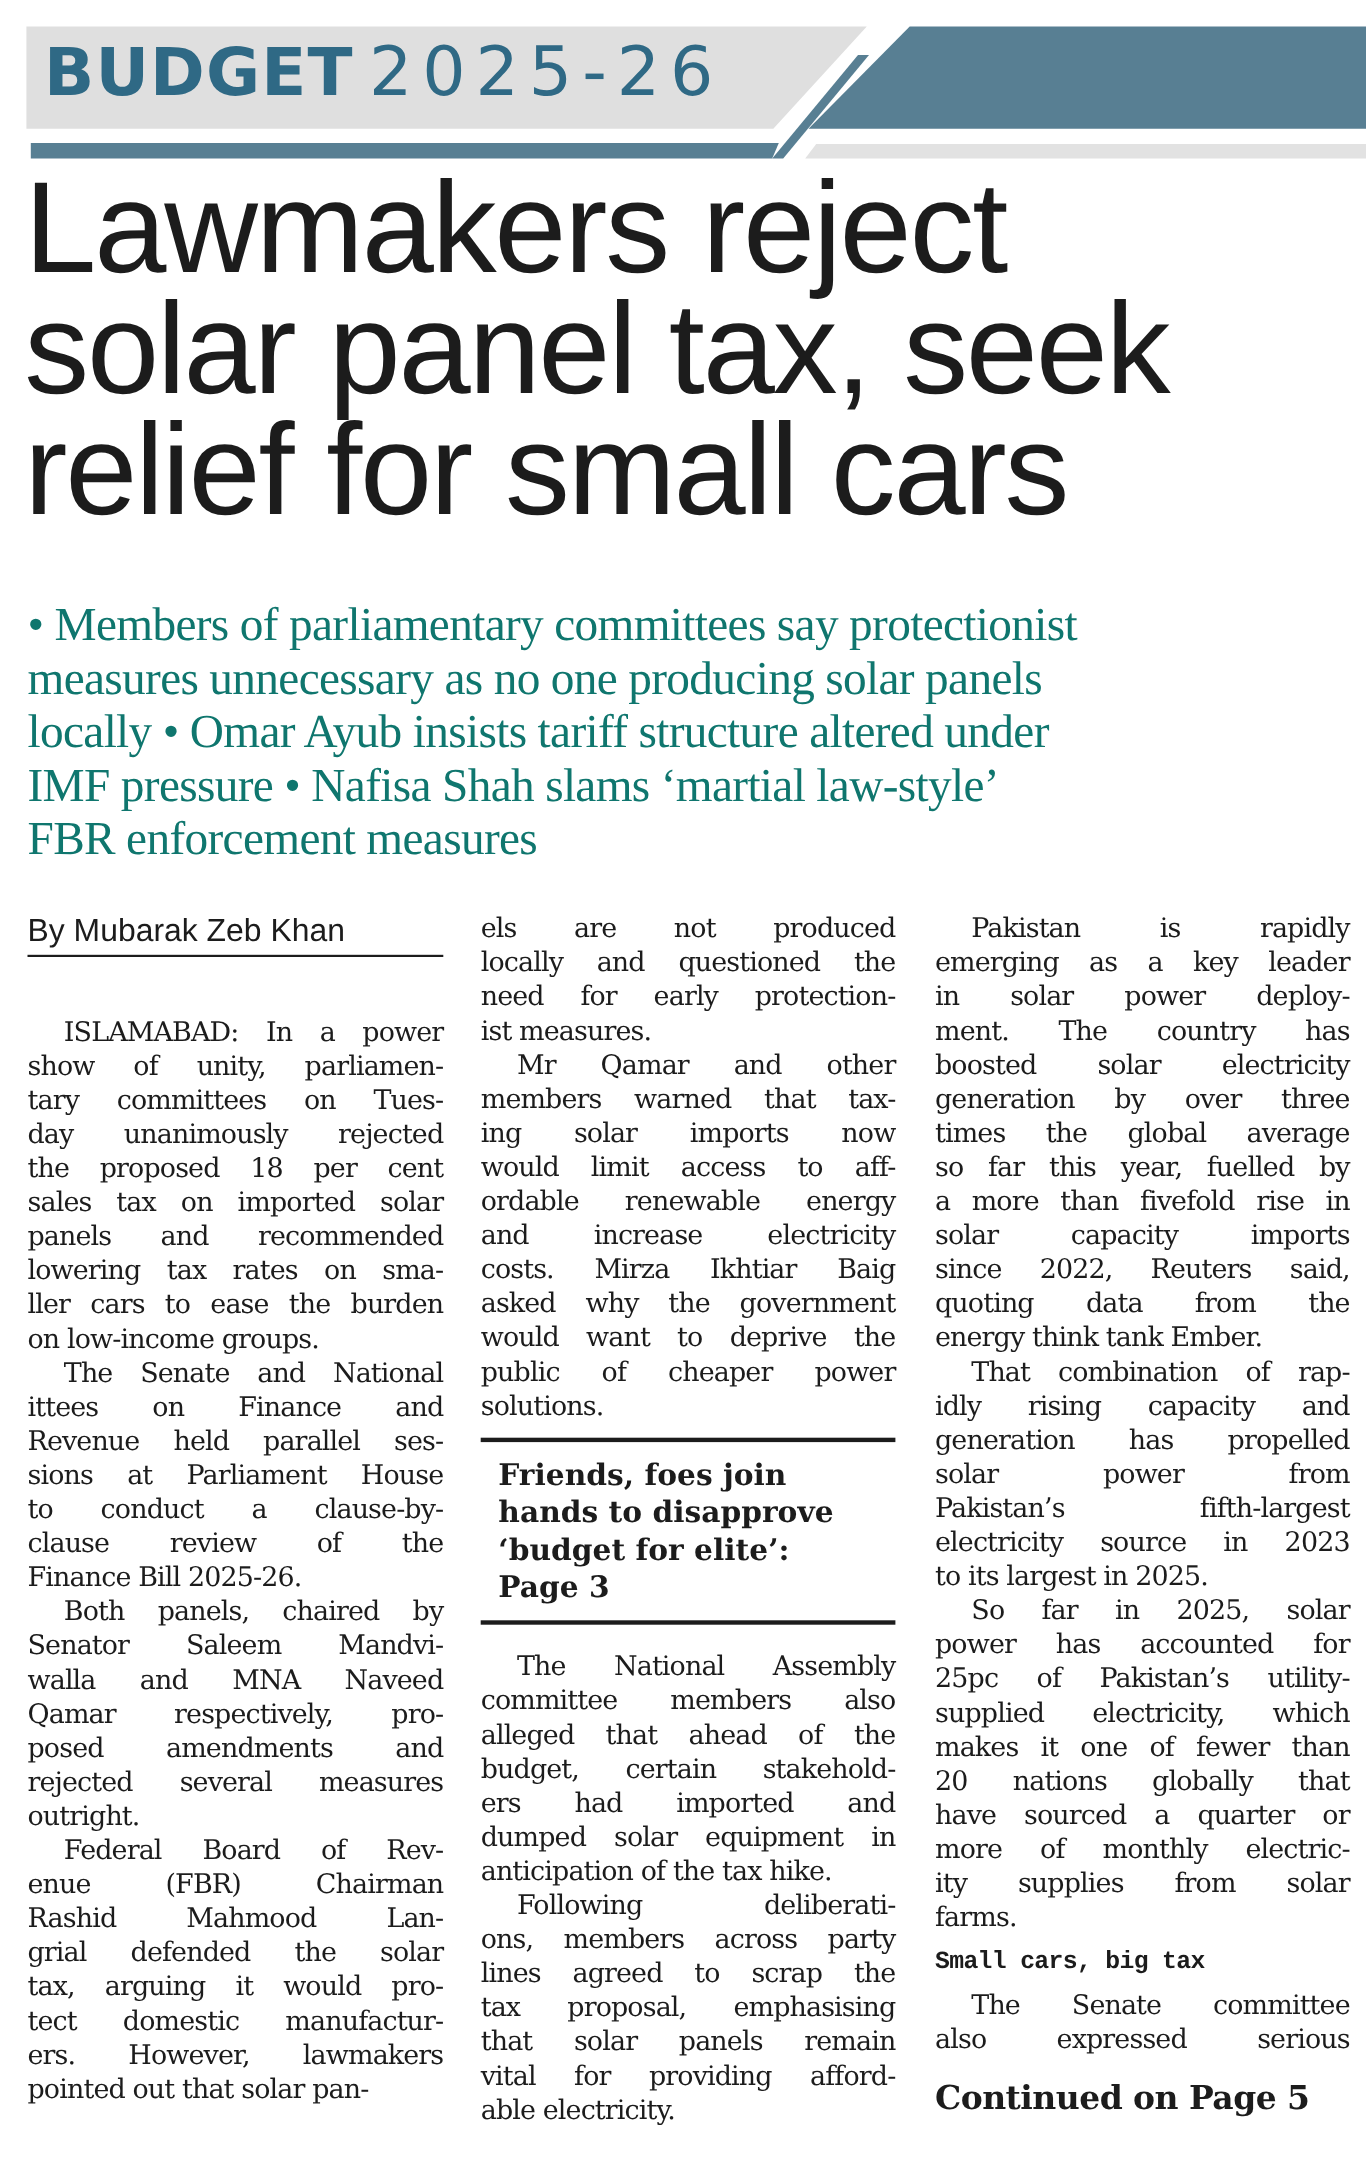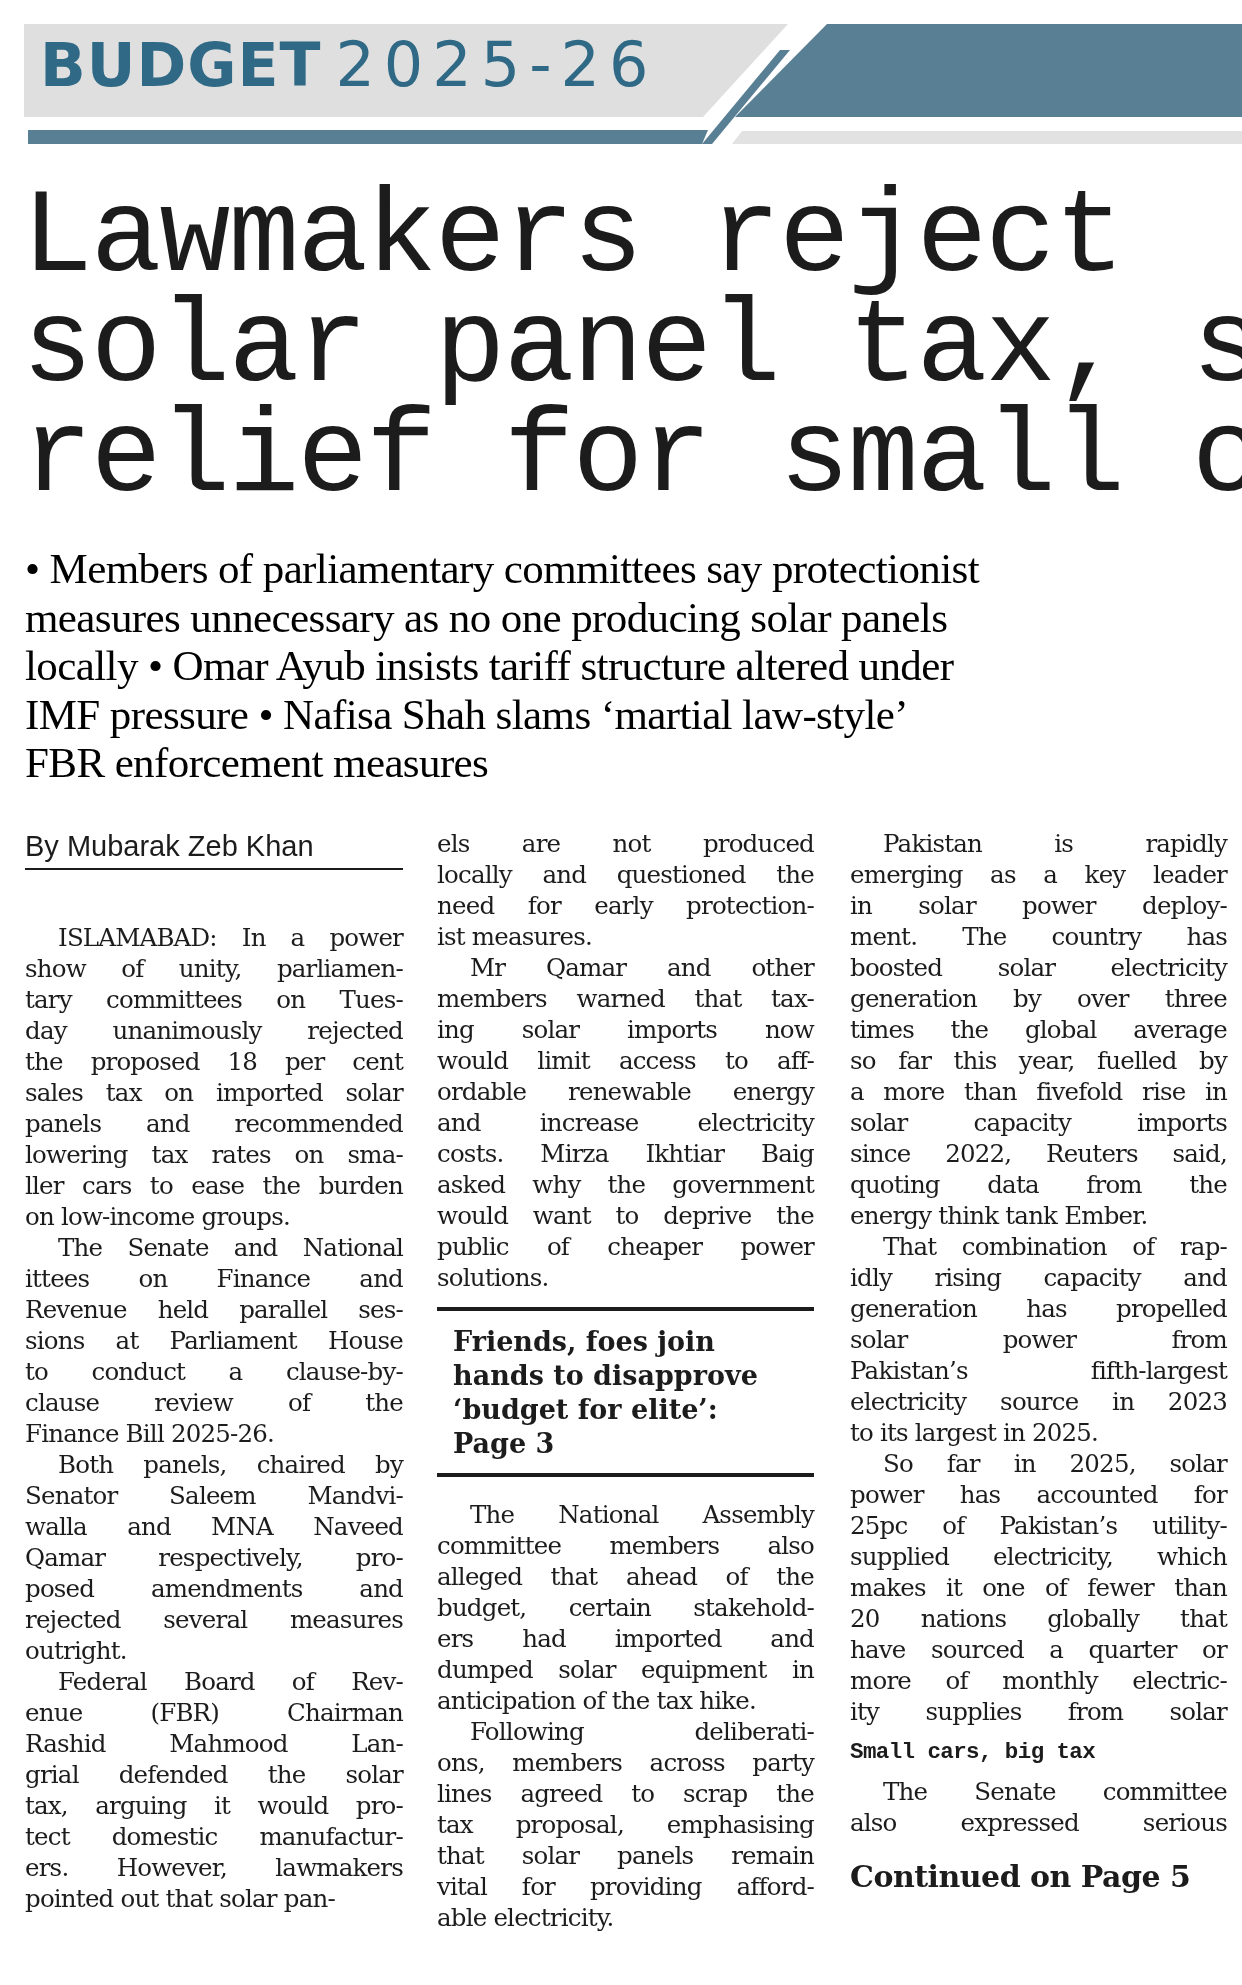--- a/index.html
+++ b/index.html
@@ -10,29 +10,29 @@
   .banner { position: absolute; left: 0; top: 0; width: 1230px; height: 150px; }
   .banner svg { position: absolute; left: 0; top: 0; }
   .banner-text { position: absolute; left: 40px; top: 30px; height: 70px; line-height: 70px;
                  font-family: "DejaVu Sans", "Liberation Sans", sans-serif; color: #2f6985;
                  white-space: nowrap; }
   .banner-text .b1 { font-size: 60px; font-weight: bold; letter-spacing: 1px; }
   .banner-text .b2 { font-size: 62px; font-weight: normal; letter-spacing: 9px; margin-left: 14px;
                      font-family: "DejaVu Sans", sans-serif; }
 
   
-  .headline { position: absolute; left: 22px; top: 184px; width: 1200px; margin: 0;
-              font-family: Liberation Mono, monospace; font-weight: normal;
+  .headline { position: absolute; left: 22px; top: 152px; width: 1200px; margin: 0;
+              font-family: Liberation Sans, sans-serif; font-weight: normal;
               font-size: 118px; line-height: 110px; letter-spacing: -2px; color: #1c1c1c; }
   .headline span { display: block; white-space: nowrap; }
 
   
   .deck { position: absolute; left: 25px; top: 545px; width: 1210px;
           font-family: "Liberation Serif", serif; font-size: 43px; line-height: 48.5px;
-          color: #000000; letter-spacing: -0.6px; }
+          color: #0f766e; letter-spacing: -0.6px; }
   .deck span { display: block; white-space: nowrap; }
 
   
   .col { position: absolute; top: 828px; font-family: "DejaVu Serif", serif;
          font-size: 24.5px; line-height: 31px; color: #1c1c1c; }
   .col1 { left: 25px; width: 378px; }
   .col2 { left: 437px; width: 377px; }
   .col3 { left: 850px; width: 377px; }
   .line { display: block; white-space: nowrap; text-align: justify; text-align-last: justify;
           height: 31px; overflow: visible; letter-spacing: -0.8px; }
@@ -218,20 +218,21 @@
       <div>
         <span class="line indent">So far in 2025, solar</span>
         <span class="line">power has accounted for</span>
         <span class="line">25pc of Pakistan’s utility-</span>
         <span class="line">supplied electricity, which</span>
         <span class="line">makes it one of fewer than</span>
         <span class="line">20 nations globally that</span>
         <span class="line">have sourced a quarter or</span>
         <span class="line">more of monthly electric-</span>
         <span class="line">ity supplies from solar</span>
+        <span class="line last">farms.</span>
       </div>
     </div>
   <div class="subhead">Small cars, big tax</div>
   <div>
       <div>
         <span class="line indent">The Senate committee</span>
         <span class="line">also expressed serious</span>
       </div>
     </div>
   <div class="continued">Continued on Page 5</div>

